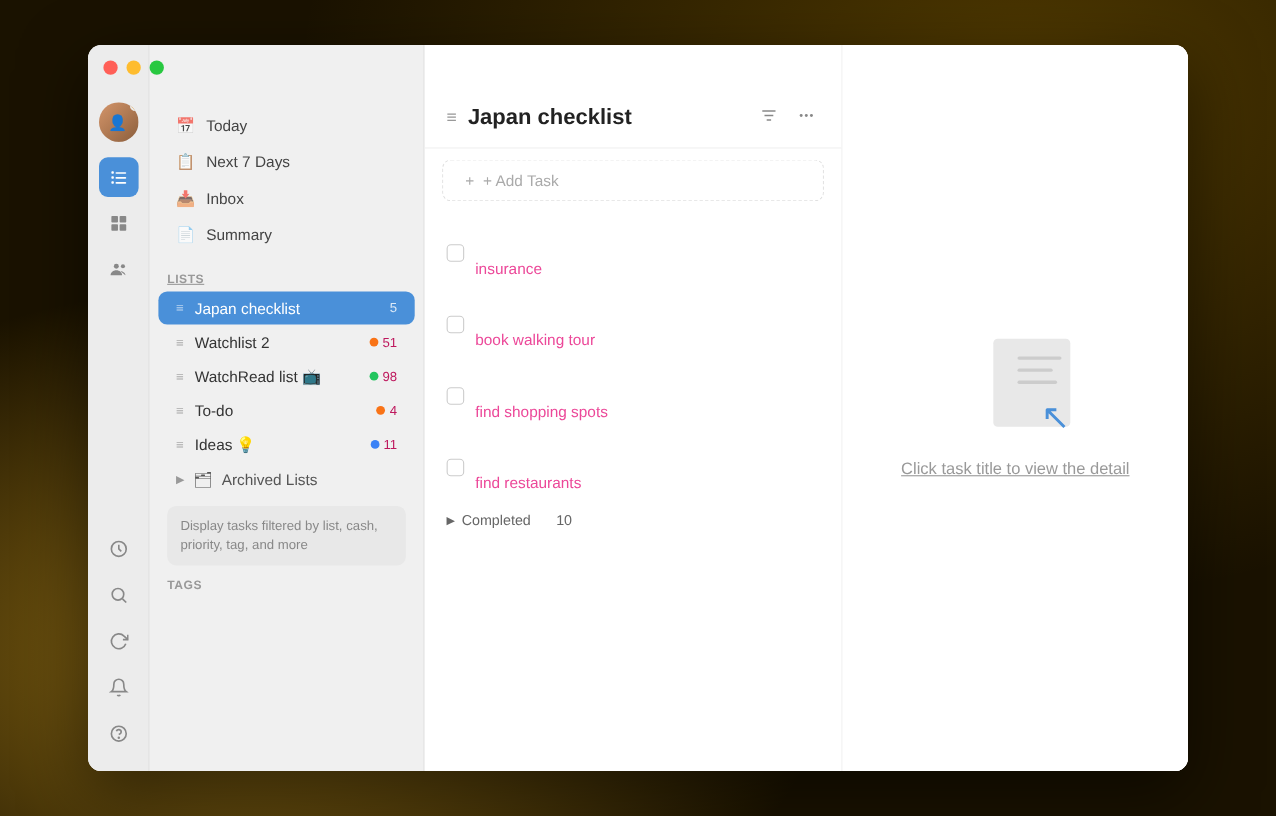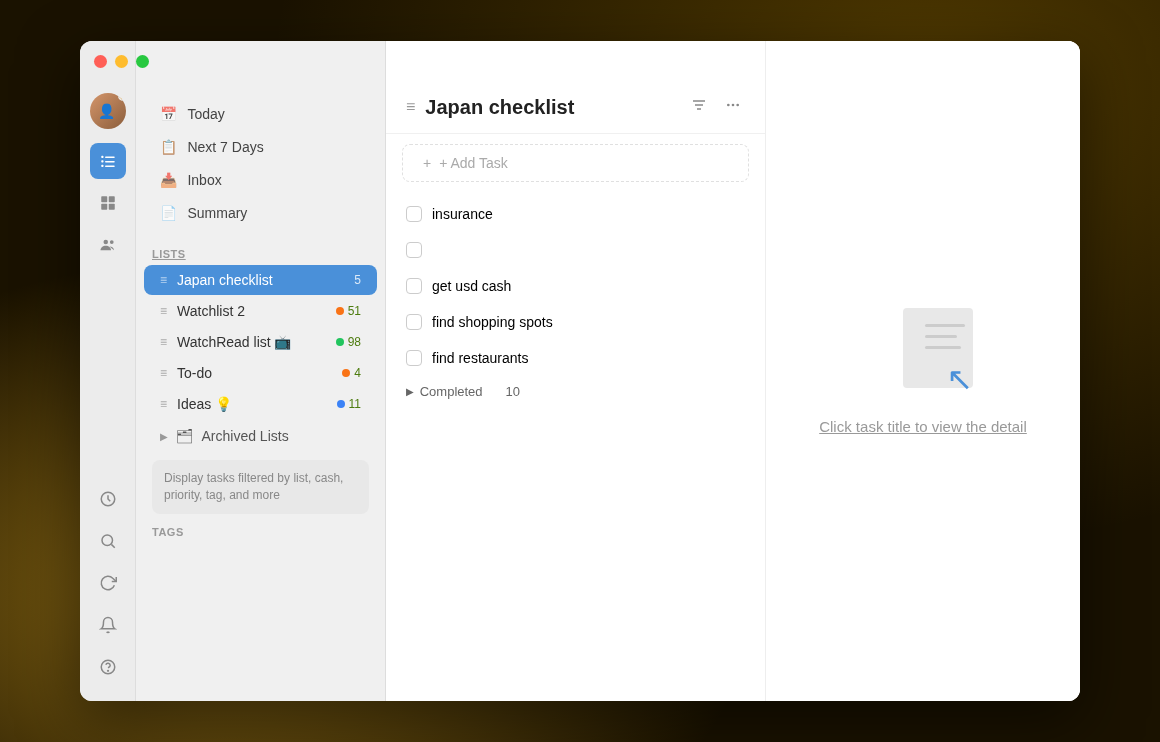--- a/index.html
+++ b/index.html
@@ -152,21 +152,21 @@
     .list-item.active { background: #4a90d9; color: white; }
     .list-drag-icon {
       color: #aaa;
       font-size: 12px;
       margin-right: 2px;
     }
     .list-item.active .list-drag-icon { color: rgba(255,255,255,0.6); }
     .list-item-name { flex: 1; }
     .list-badge {
       font-size: 12px;
-      color: #4d7c0f;
+      color: #be185d;
       display: flex;
       align-items: center;
       gap: 4px;
     }
     .list-item.active .list-badge { color: rgba(255,255,255,0.8); }
     .dot {
       width: 8px; height: 8px;
       border-radius: 50%;
     }
     .dot-orange { background: #f97316; }
@@ -266,21 +266,22 @@
     .task-checkbox {
       width: 16px; height: 16px;
       border: 1.5px solid #ccc;
       border-radius: 4px;
       flex-shrink: 0;
       cursor: pointer;
     }
     .task-title {
       flex: 1;
       font-size: 14px;
-      color: #000000;
+      color: #ec4899;
+      margin-top: 29px;
     }
     .task-action-icon {
       color: #ccc;
       font-size: 14px;
       opacity: 0;
     }
     .completed-toggle {
       display: flex;
       align-items: center;
       gap: 6px;
@@ -532,26 +533,23 @@
 
       <div class="tasks-body">
 
         <div class="task-item">
           <div class="task-checkbox"></div>
           <span class="task-title">insurance</span>
         </div>
 
         <div class="task-item">
           <div class="task-checkbox"></div>
+          <span class="task-title">book walking tour</span>
         </div>
 
-        <div class="task-item">
-          <div class="task-checkbox"></div>
-          <span class="task-title">get usd cash</span>
-        </div>
 
         <div class="task-item highlighted">
           <div class="task-checkbox"></div>
           <span class="task-title">find shopping spots</span>
         </div>
 
         <div class="task-item">
           <div class="task-checkbox"></div>
           <span class="task-title">find restaurants</span>
           <span class="task-action-icon">⊞</span>

